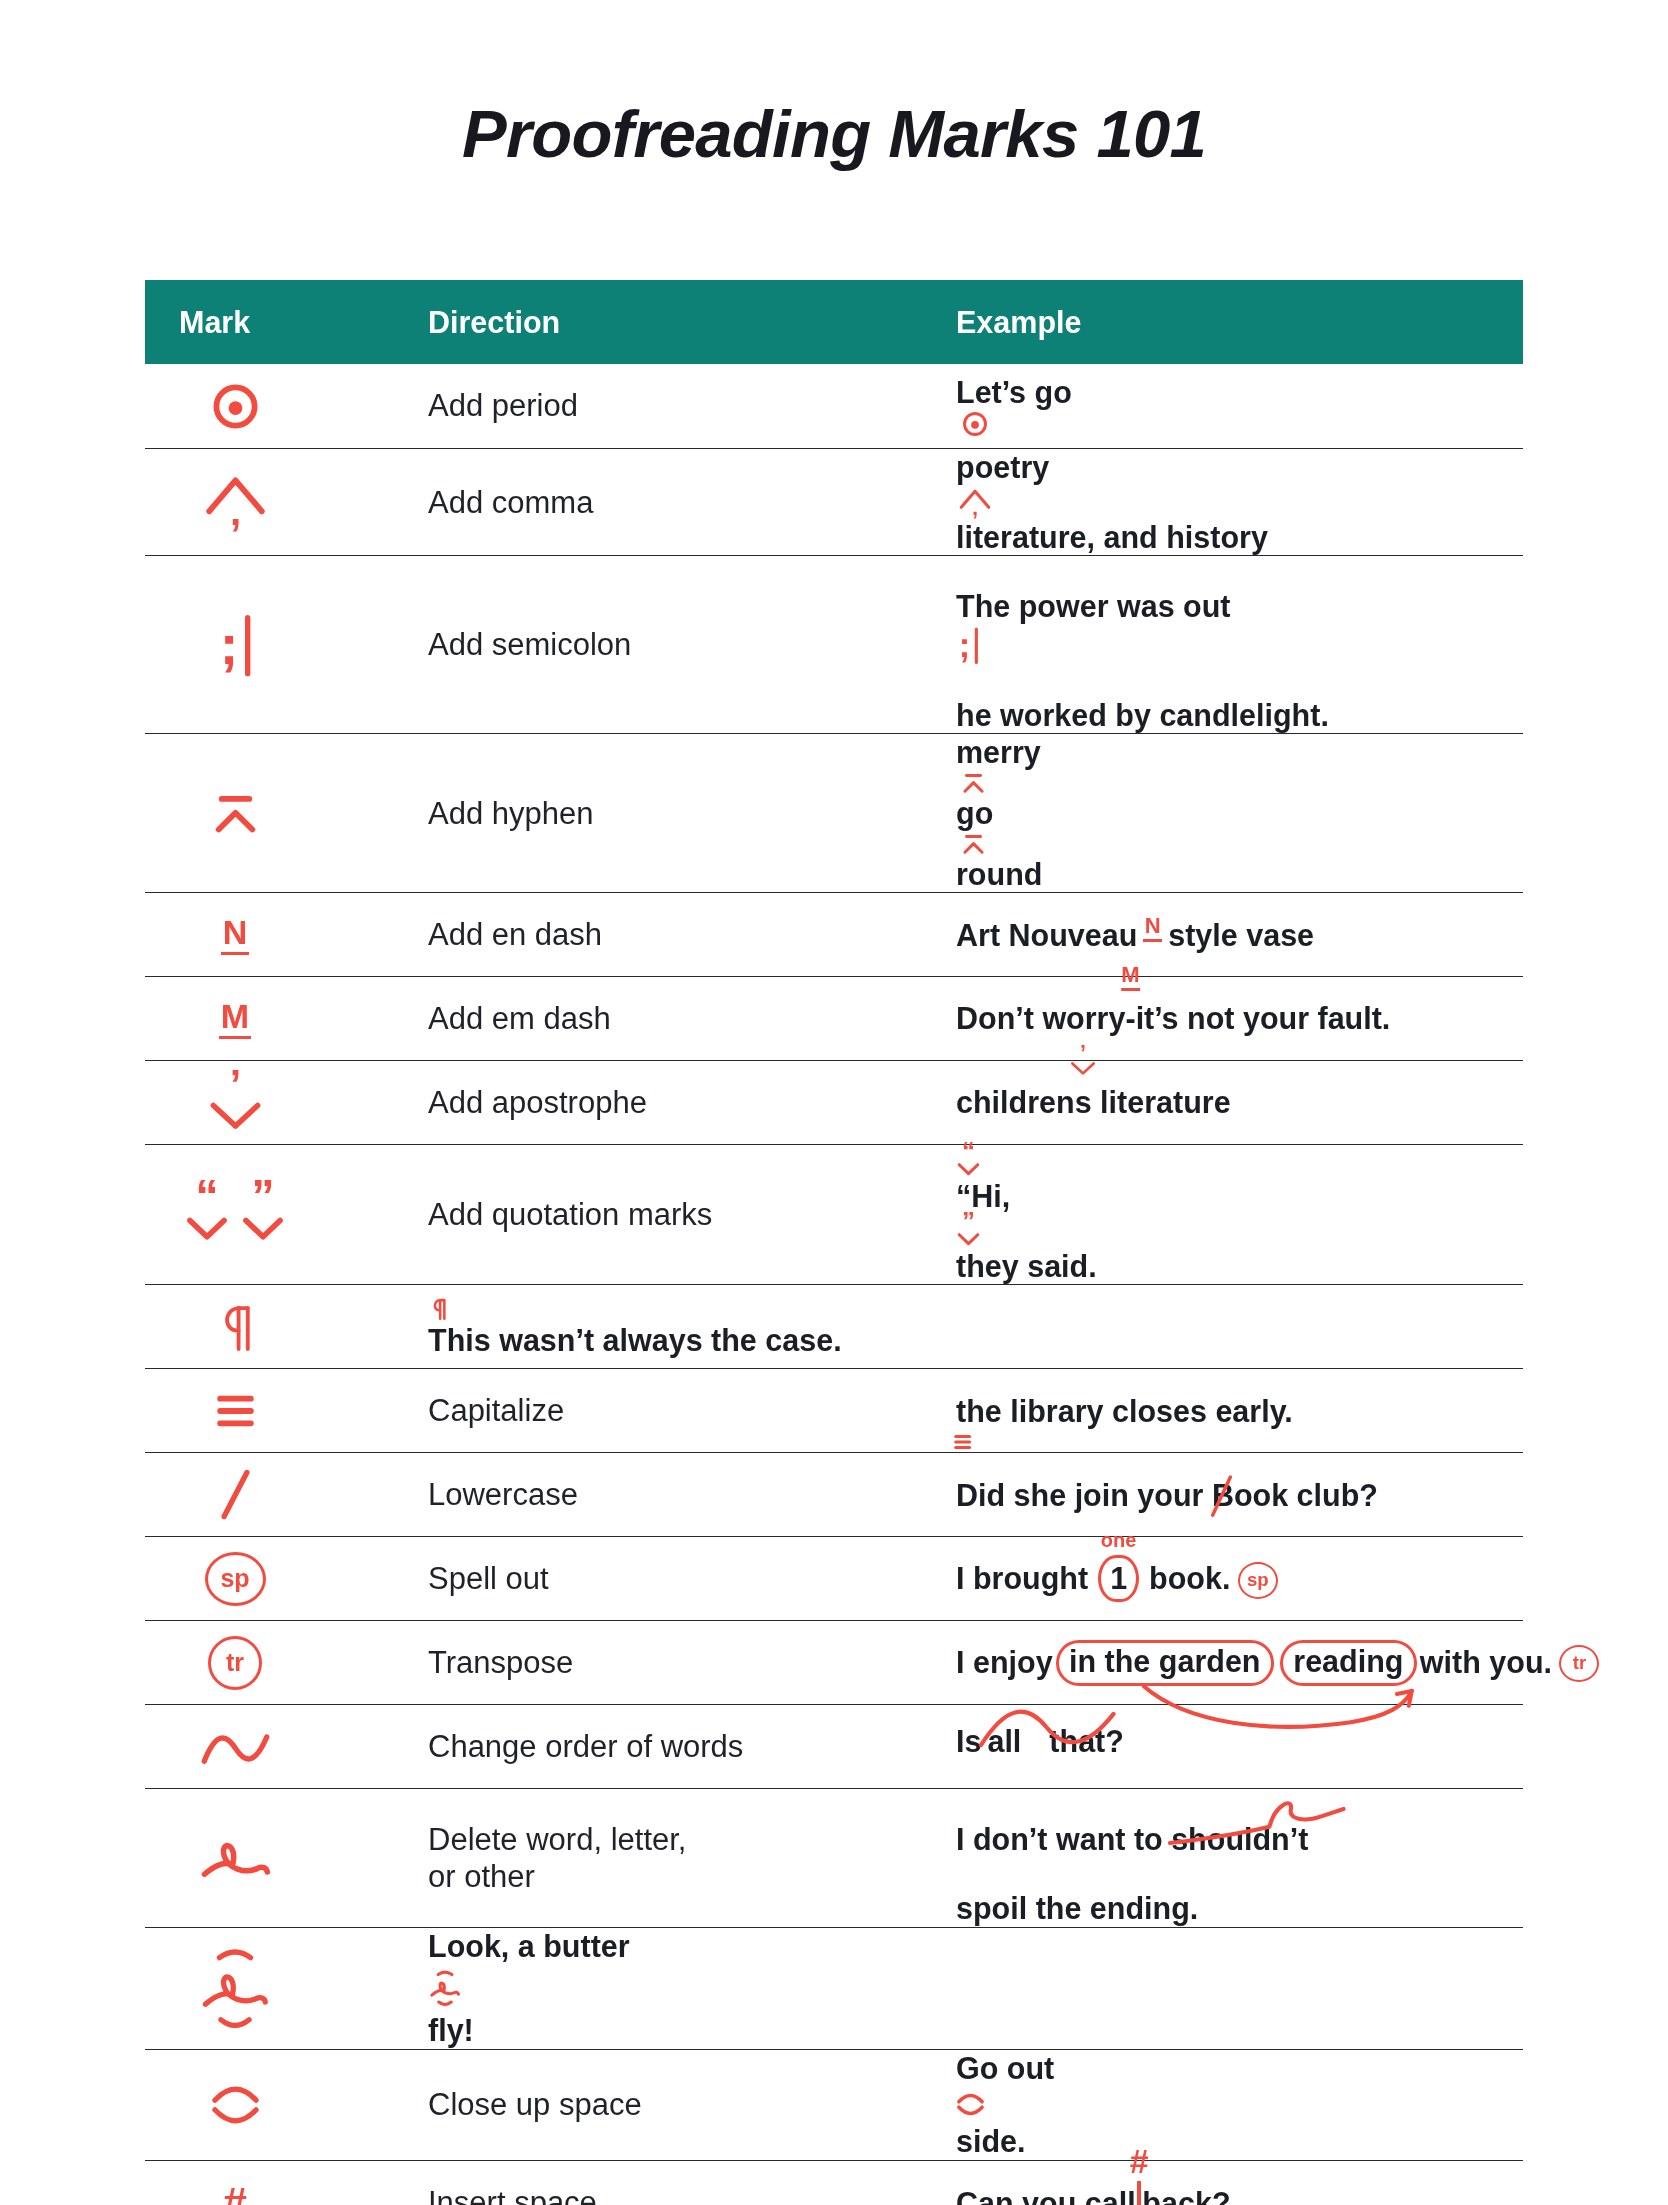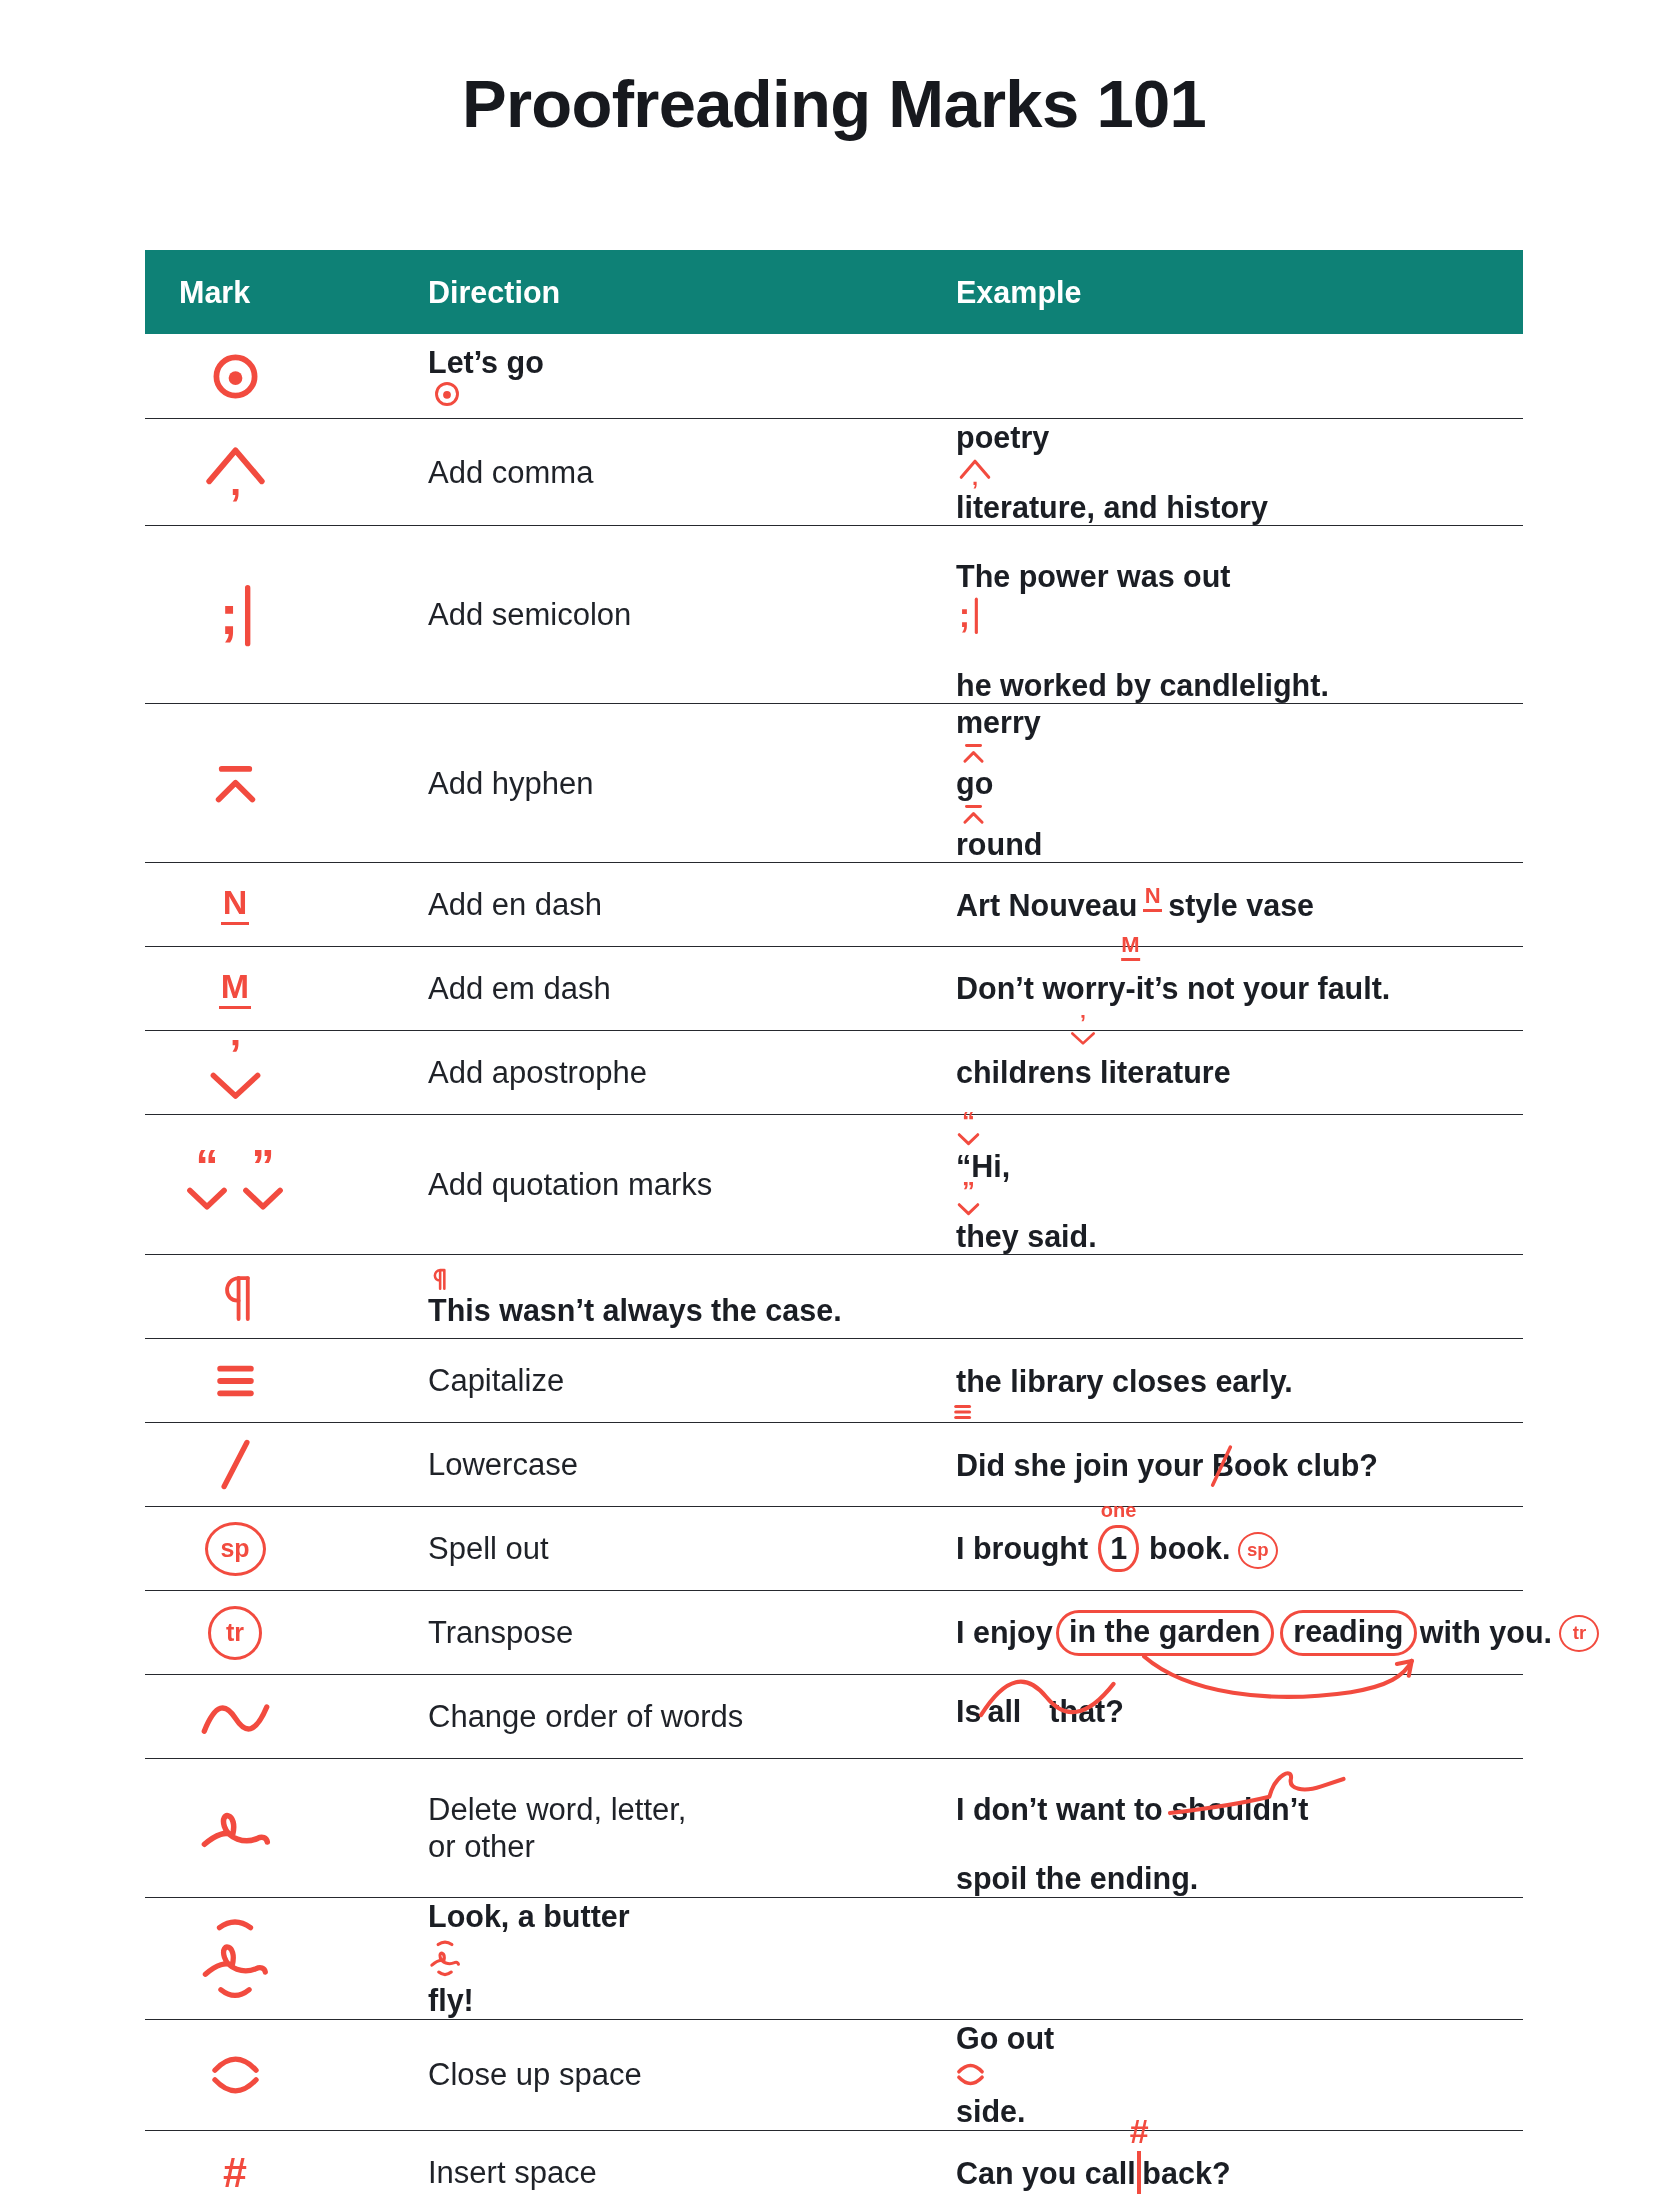--- a/index.html
+++ b/index.html
@@ -8,23 +8,24 @@
     --ink:#1d2025;
     --rule:#26292e;
   }
   *{box-sizing:border-box;margin:0;padding:0;}
   html,body{background:#ffffff;}
   .page{
     width:1668px;height:2205px;margin:0 auto;background:#fff;
     font-family:"Liberation Sans",sans-serif;position:relative;overflow:hidden;
   }
   .title{
-    padding-top:70px;text-align:center;
+    padding-top:100px;text-align:center;
     font-size:67px;font-weight:700;letter-spacing:-0.7px;color:#17191e;
     line-height:1;
+    font-style:italic;
   }
   .table{width:1378px;margin:113px auto 0;}
   .thead{
     display:grid;grid-template-columns:283px 528px 1fr;align-items:center;
     height:84px;background:var(--teal);color:#fff;font-weight:700;font-size:30.5px;
   }
   .thead .h1{padding-left:34px;}
   .row{
     display:grid;grid-template-columns:283px 528px 1fr;align-items:center;
     min-height:84px;
@@ -131,20 +132,21 @@
 
     <div class="row">
       <div class="mark-cell">
         <span class="markbox">
           <svg class="mk" width="55" height="55" viewBox="0 0 72 72">
             <circle class="st" cx="36" cy="36" r="25"></circle>
               <circle class="fл" cx="36" cy="38" r="9"></circle>
           </svg>
         </span>
       </div>
+      <div class="dir-cell">Add period</div>
       <div class="ex-cell">
         <span>Let’s go</span><svg class="mk v-per" width="28" height="28" viewBox="0 0 72 72">
             <circle class="st" cx="36" cy="36" r="27"></circle>
             <circle class="fл" cx="36" cy="38" r="10"></circle>
           </svg>
       </div>
     </div>
 
     <div class="row">
       <div class="mark-cell">

